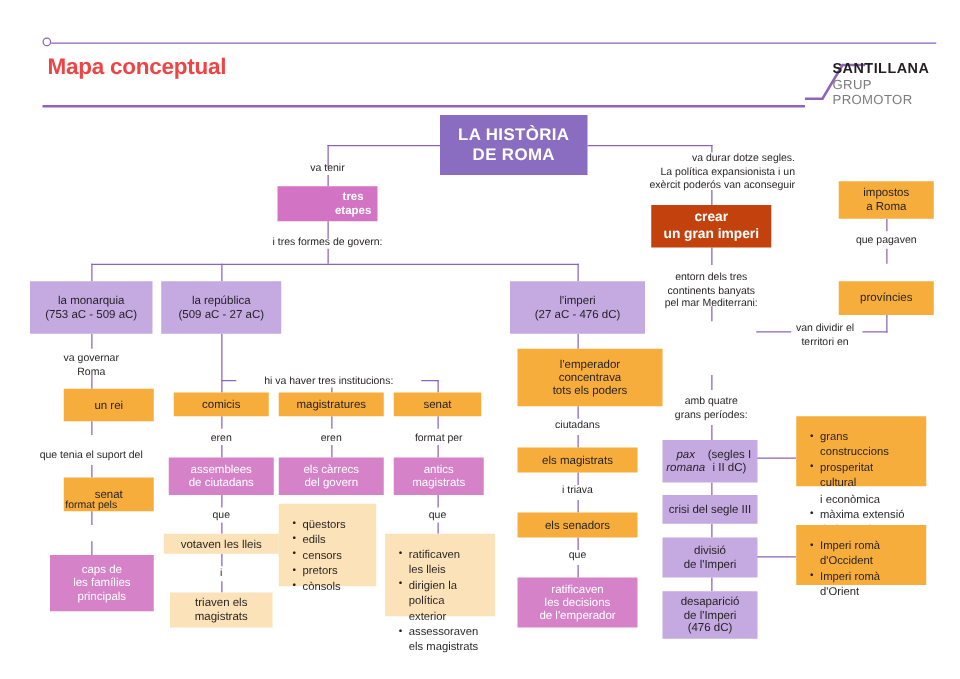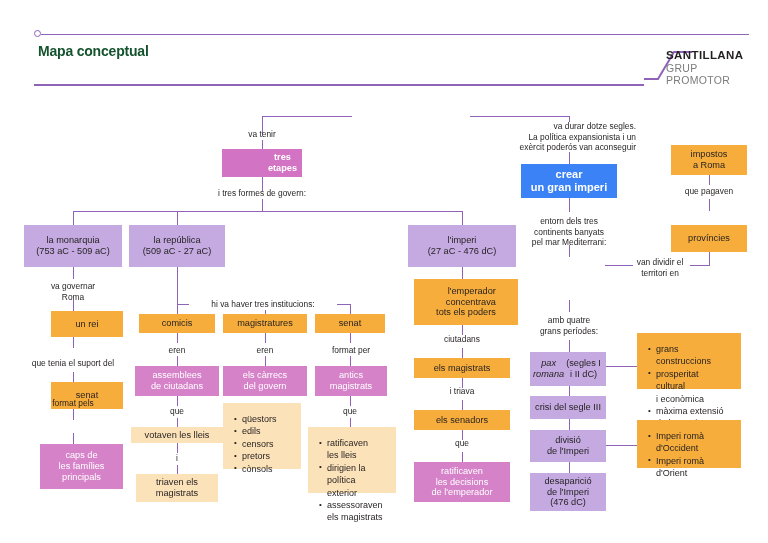--- a/index.html
+++ b/index.html
@@ -19,21 +19,21 @@
     position:absolute;left:41px;top:34px;width:708px;height:1px;
     background:#8f63b8;
   }
   #hdr-dot{
     position:absolute;left:34px;top:30px;width:7px;height:7px;
     border:1.6px solid #8f63b8;border-radius:50%;background:#ffffff;
     box-sizing:border-box;
   }
   #hdr-title{
     position:absolute;left:38px;top:43px;
-    font-size:14px;font-weight:bold;color:#14532d;
+    font-size:18px;font-weight:bold;color:#ef4444;
     letter-spacing:-0.2px;
   }
   #hdr-bottom-rule{
     position:absolute;left:34px;top:84px;width:610px;height:1.6px;
     background:#8f63b8;
   }
   #logo-wrap{
     position:absolute;left:644px;top:49px;width:108px;height:34px;
   }
   #logo-slash{
@@ -53,21 +53,21 @@
     position:absolute;box-sizing:border-box;
     display:flex;align-items:center;justify-content:center;
     text-align:center;line-height:1.18;
     font-size:9.2px;color:#231f20;
     padding:2px 3px;
   }
   .node.title{
     background:#8a6cc0;color:#ffffff;
     font-size:13.5px;font-weight:bold;letter-spacing:0.3px;line-height:1.2;
   }
-  .node.magenta{background:#3b82f6;color:#ffffff;font-weight:bold;font-size:11px;}
+  .node.magenta{background:#c2410c;color:#ffffff;font-weight:bold;font-size:11px;}
   .node.magenta-sm{background:#d373c4;color:#ffffff;font-weight:bold;font-size:9.2px;}
   .node.lilac{background:#c4aae0;color:#231f20;}
   .node.orchid{background:#d582c8;color:#ffffff;}
   .node.orange{background:#f6ad3c;color:#231f20;}
   .node.cream{background:#fbe2b8;color:#231f20;}
   .node.bullets{
     display:block;text-align:left;
     padding:6px 7px;
     font-size:9px;line-height:1.38;
   }
@@ -167,20 +167,21 @@
   <div class="ln vl" style="left:350px;top:418px;height:9px;"></div>
 
   <div class="ln vl" style="left:462px;top:267px;height:12px;"></div>
   <div class="ln vl" style="left:462px;top:325px;height:10px;"></div>
   <div class="ln vl" style="left:462px;top:348px;height:10px;"></div>
   <div class="ln vl" style="left:462px;top:378px;height:10px;"></div>
   <div class="ln vl" style="left:462px;top:400px;height:10px;"></div>
   <div class="ln vl" style="left:462px;top:430px;height:10px;"></div>
   <div class="ln vl" style="left:462px;top:452px;height:10px;"></div>
 
+  <div class="node title" style="left:352px;top:92px;width:118px;height:48px;">LA HISTÒRIA<br>DE ROMA</div>
 
   <div class="lbl" style="left:232px;top:129px;width:60px;">va tenir</div>
 
   <div class="node magenta-sm" style="left:222px;top:149px;width:80px;height:28px;padding-left:44px;">tres etapes</div>
 
   <div class="lbl" style="left:198px;top:188px;width:128px;">i tres formes de govern:</div>
 
   <div class="node lilac" style="left:24px;top:225px;width:98px;height:42px;">la monarquia<br>(753 aC - 509 aC)</div>
   <div class="lbl" style="left:43px;top:281px;width:60px;">va governar<br>Roma</div>
   <div class="node orange" style="left:51px;top:311px;width:72px;height:26px;">un rei</div>
@@ -223,21 +224,21 @@
 
   <div class="node cream bullets" style="left:308px;top:427px;width:88px;height:66px;">
     <ul>
       <li>ratificaven<br>les lleis</li>
       <li>dirigien la política<br>exterior</li>
       <li>assessoraven<br>els magistrats</li>
     </ul>
   </div>
 
   <div class="node lilac" style="left:408px;top:225px;width:108px;height:42px;">l'imperi<br>(27 aC - 476 dC)</div>
-  <div class="node orange" style="left:414px;top:279px;width:104px;height:46px;text-align:right;">l'emperador<br>concentrava<br>tots els poders</div>
+  <div class="node orange" style="left:414px;top:279px;width:116px;height:46px;">l'emperador<br>concentrava<br>tots els poders</div>
   <div class="lbl" style="left:437px;top:334px;width:50px;">ciutadans</div>
   <div class="node orange" style="left:414px;top:358px;width:96px;height:20px;">els magistrats</div>
   <div class="lbl" style="left:440px;top:386px;width:44px;">i triava</div>
   <div class="node orange" style="left:414px;top:410px;width:96px;height:20px;">els senadors</div>
   <div class="lbl" style="left:447px;top:438px;width:30px;">que</div>
   <div class="node orchid" style="left:414px;top:462px;width:96px;height:40px;">ratificaven<br>les decisions<br>de l'emperador</div>
 
   <div class="lbl" style="left:503px;top:121px;width:133px;text-align:right;">va durar dotze segles.<br>La política expansionista i un<br>exèrcit poderós van aconseguir</div>
   <div class="node magenta" style="left:521px;top:164px;width:96px;height:34px;">crear<br>un gran imperi</div>
   <div class="lbl" style="left:521px;top:216px;width:96px;">entorn dels tres<br>continents banyats<br>pel mar Mediterrani:</div>

